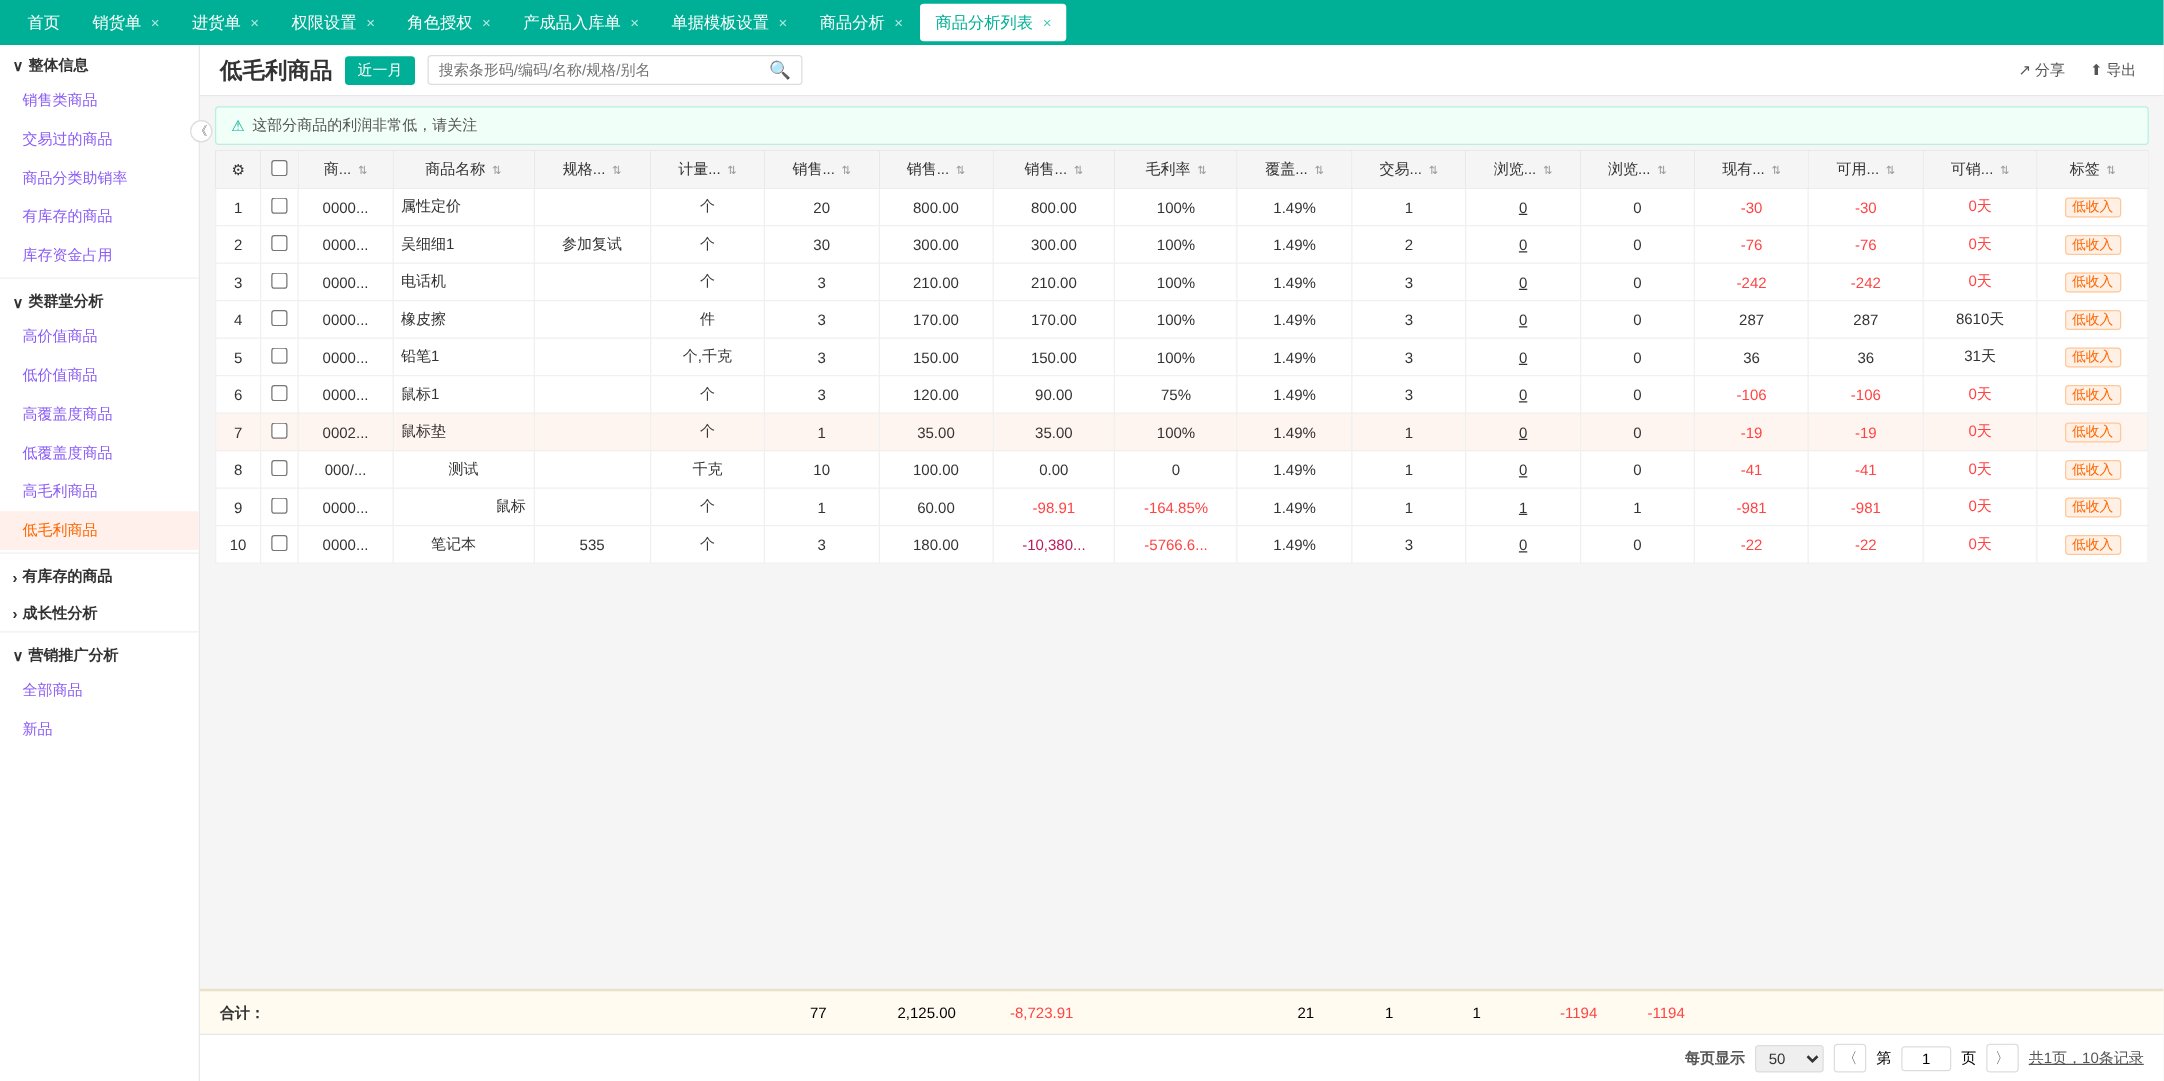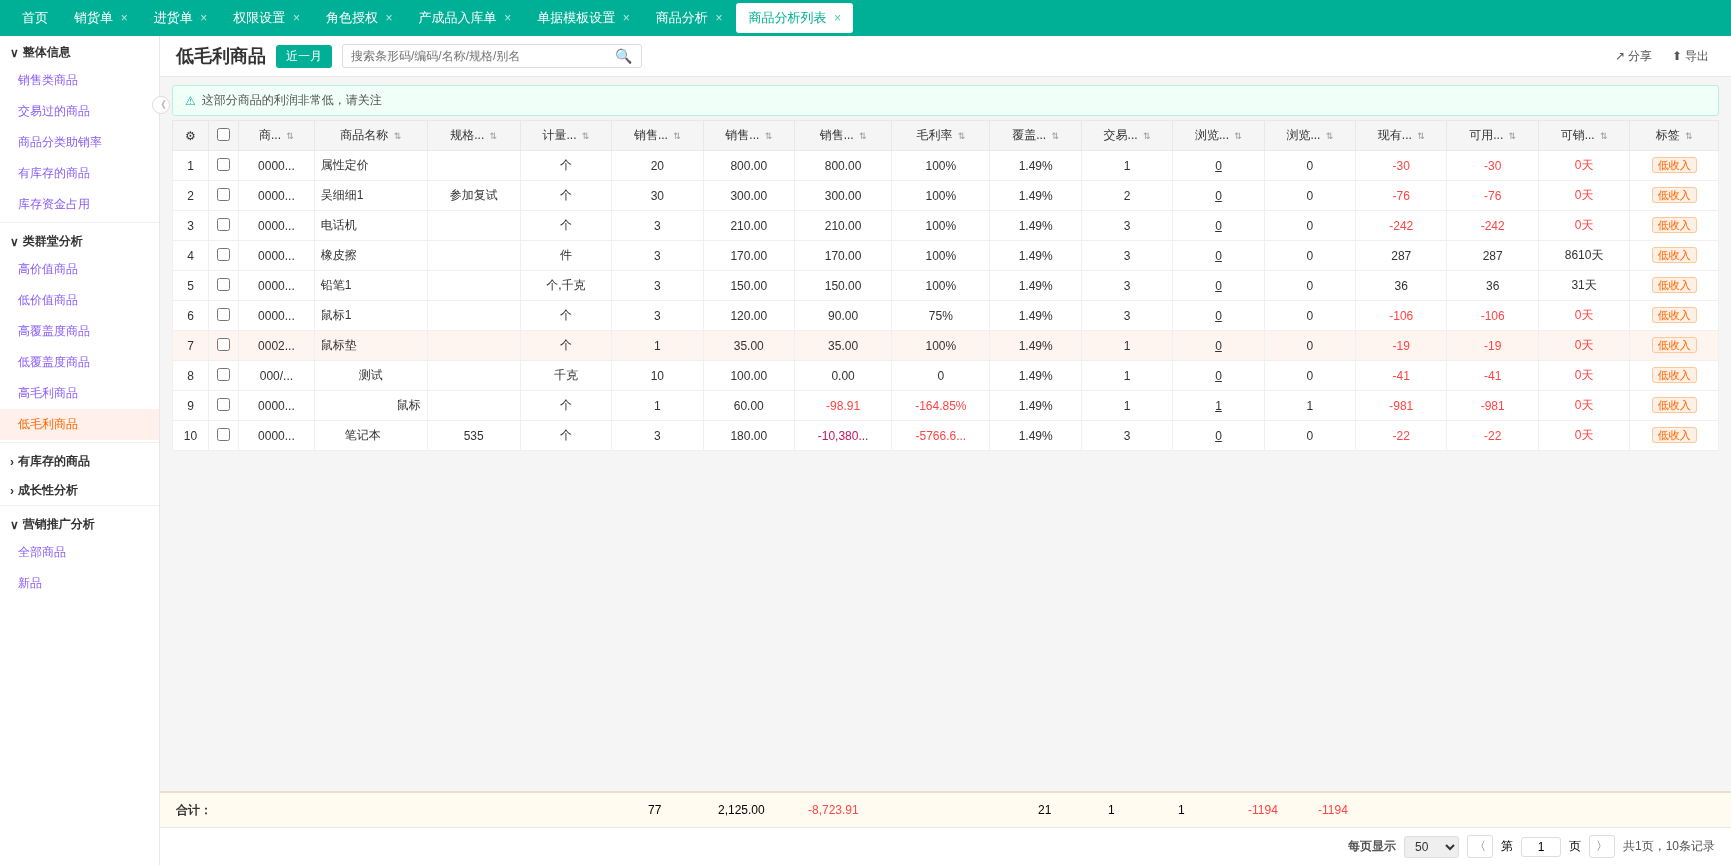--- a/index.html
+++ b/index.html
@@ -235,21 +235,21 @@
       font-size: 12px;
     }
     .page-input {
       border: 1px solid #ddd;
       border-radius: 3px;
       width: 40px;
       text-align: center;
       padding: 2px 4px;
       font-size: 12px;
     }
-    .page-info { color: #555; }
+    .page-info { color: #555; text-decoration: underline; }
 
     
     .sidebar-collapse-btn {
       position: absolute;
       left: 152px;
       top: 60px;
       background: #fff;
       border: 1px solid #ddd;
       border-radius: 50%;
       width: 18px;

